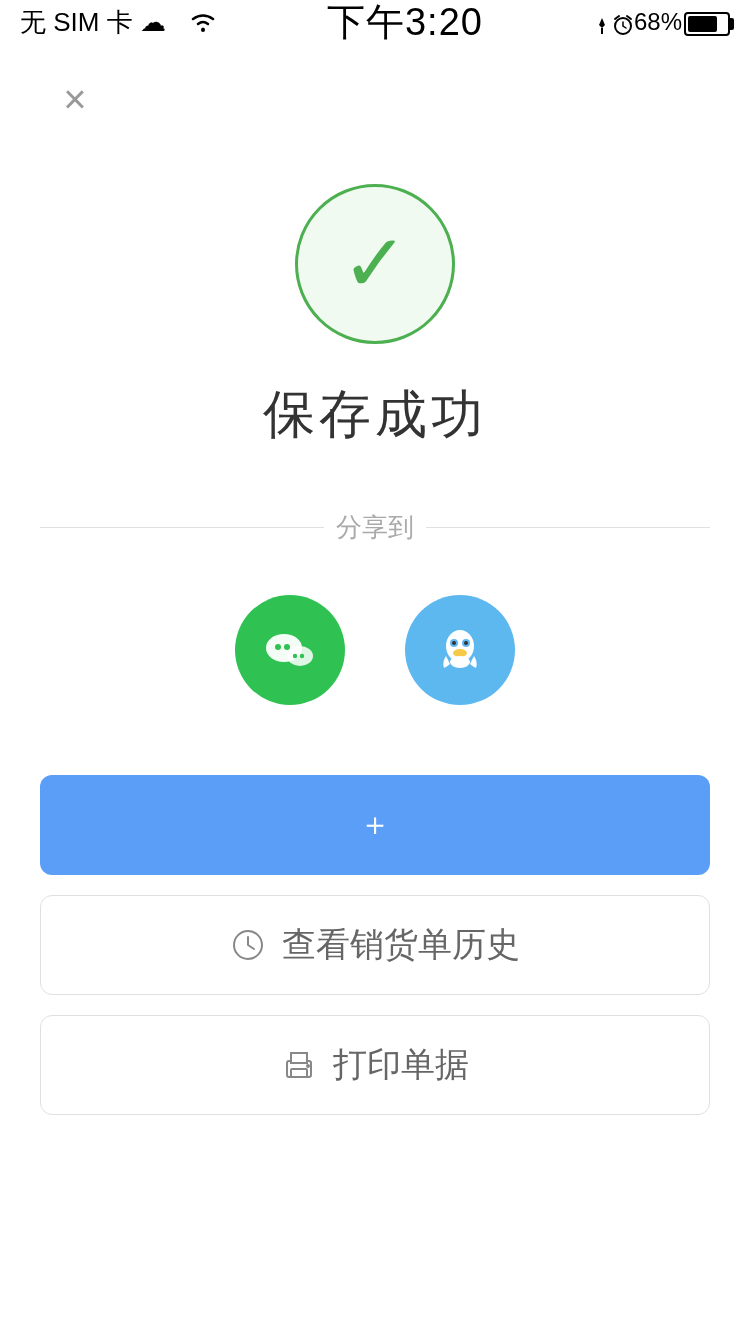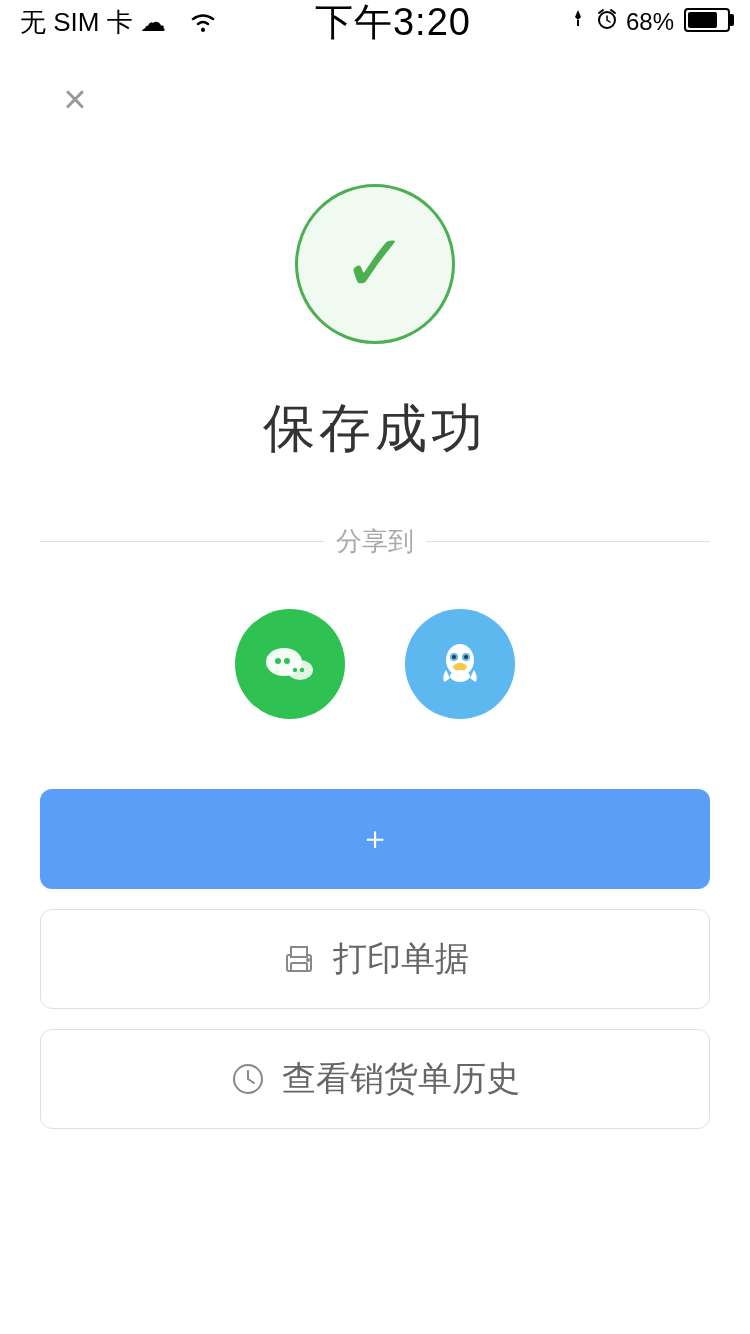--- a/index.html
+++ b/index.html
@@ -36,22 +36,21 @@
     }
 
     .status-center {
       font-size: 38px;
       font-weight: 500;
       letter-spacing: 1px;
     }
 
     .status-right {
       display: flex;
-      align-items: flex-start;
-      gap: 8px;
+      align-items: flex-end;
       font-size: 24px;
     }
 
     .battery-icon {
       display: inline-block;
       width: 46px;
       height: 24px;
       border: 2px solid #000;
       border-radius: 4px;
       position: relative;
@@ -125,21 +124,21 @@
       font-size: 80px;
       color: #4caf50;
       line-height: 1;
     }
 
     
     .success-title {
       font-size: 52px;
       font-weight: 400;
       color: #333;
-      margin-top: 50px;
+      margin-top: 36px;
       letter-spacing: 4px;
     }
 
     
     .share-divider {
       width: 100%;
       display: flex;
       align-items: center;
       margin-top: 60px;
       gap: 12px;
@@ -306,34 +305,34 @@
 
   <div class="actions">
 
     <button class="btn btn-primary">
       <span class="btn-icon">＋</span>
     </button>
 
     <button class="btn btn-secondary">
       <span class="btn-icon">
         <svg width="36" height="36" viewBox="0 0 36 36" fill="none">
+          <circle cx="18" cy="18" r="14" stroke="#888" stroke-width="2"></circle>
+          <path d="M18 10 L18 18 L24 22" stroke="#888" stroke-width="2" stroke-linecap="round" stroke-linejoin="round"></path>
+        </svg>
+      </span>
+      <span>查看销货单历史</span>
+    </button>
+
+    <button class="btn btn-secondary">
+      <span class="btn-icon">
+        <svg width="36" height="36" viewBox="0 0 36 36" fill="none">
           <rect x="6" y="14" width="24" height="16" rx="2" stroke="#888" stroke-width="2"></rect>
           <rect x="10" y="6" width="16" height="10" stroke="#888" stroke-width="2" fill="white"></rect>
           <rect x="10" y="22" width="16" height="8" rx="1" fill="white" stroke="#888" stroke-width="2"></rect>
           <circle cx="27" cy="19" r="2" fill="#888"></circle>
         </svg>
       </span>
       <span>打印单据</span>
     </button>
 
-    <button class="btn btn-secondary">
-      <span class="btn-icon">
-        <svg width="36" height="36" viewBox="0 0 36 36" fill="none">
-          <circle cx="18" cy="18" r="14" stroke="#888" stroke-width="2"></circle>
-          <path d="M18 10 L18 18 L24 22" stroke="#888" stroke-width="2" stroke-linecap="round" stroke-linejoin="round"></path>
-        </svg>
-      </span>
-      <span>查看销货单历史</span>
-    </button>
-
   </div>
 
 </div>
 
 </body></html>

